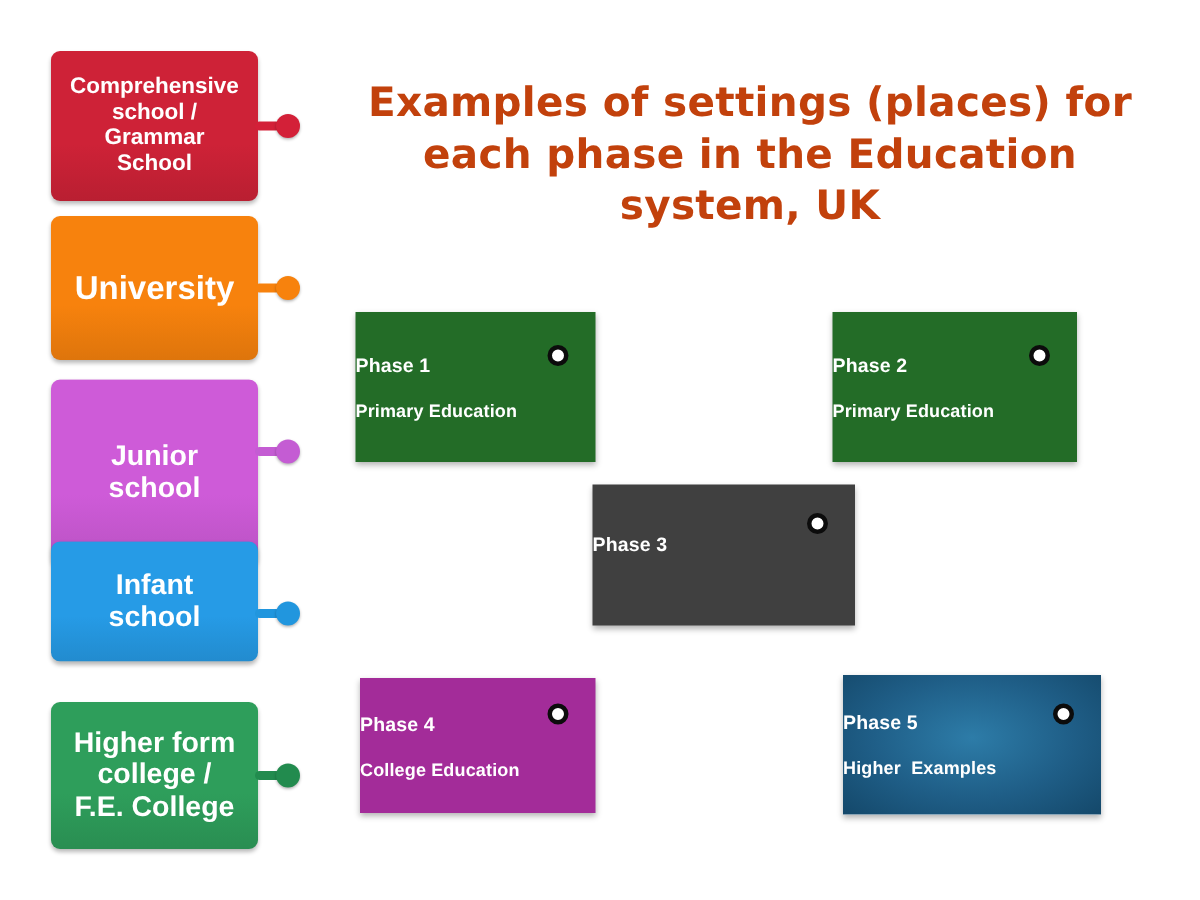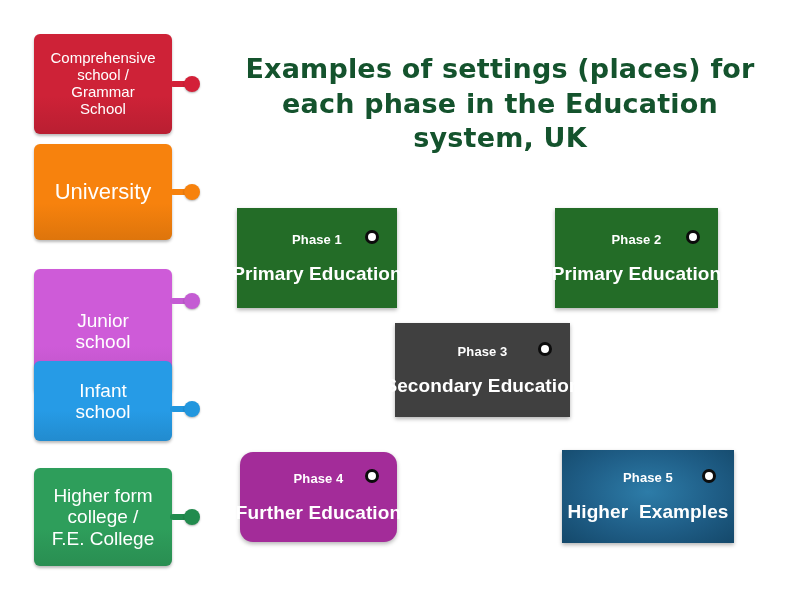--- a/index.html
+++ b/index.html
@@ -25,21 +25,21 @@
   
   .tile {
     position: absolute;
     box-sizing: border-box;
     border-radius: 6px;
     display: flex;
     align-items: center;
     justify-content: center;
     text-align: center;
     color: #ffffff;
-    font-weight: normal;
+    font-weight: bold;
     line-height: 1.12;
     padding: 4px 12px;
     box-shadow: 0 2px 3px rgba(0,0,0,0.28);
     cursor: grab;
     user-select: none;
   }
   .tile-label {
     display: block;
     width: 100%;
     white-space: pre-line;
@@ -69,46 +69,46 @@
   #title {
     position: absolute;
     left: 215px;
     top: 52px;
     width: 570px;
     text-align: center;
     font-family: "DejaVu Sans", sans-serif;
     font-weight: bold;
     font-size: 27px;
     line-height: 1.28;
-    color: #14532d;
+    color: #c2410c;
     letter-spacing: 0.2px;
     white-space: pre-line;
   }
 
   
   .phase-box {
     position: absolute;
     box-sizing: border-box;
     display: flex;
     flex-direction: column;
-    align-items: center;
+    align-items: flex-start;
     justify-content: center;
     color: #ffffff;
     box-shadow: 0 2px 4px rgba(0,0,0,0.30);
     cursor: pointer;
     user-select: none;
   }
   .phase-name {
     font-size: 13px;
     font-weight: bold;
     letter-spacing: 0.1px;
     margin-bottom: 16px;
   }
   .phase-desc {
-    font-size: 19px;
+    font-size: 12px;
     font-weight: bold;
     letter-spacing: 0.1px;
     white-space: pre;
   }
   
   .target-dot {
     position: absolute;
     width: 14px;
     height: 14px;
     border-radius: 50%;
@@ -137,21 +137,21 @@
         <div class="stem" style="background: rgb(211, 32, 56);"></div>
         <div class="knob" style="background: rgb(211, 32, 56);"></div>
       </div>
       <div class="tile" style="left: 34px; top: 144px; width: 138px; height: 96px; font-size: 22px; background: linear-gradient(rgb(247, 130, 13) 0%, rgb(247, 130, 13) 62%, rgba(0, 0, 0, 0.1) 100%), rgb(247, 130, 13);">
         <span class="tile-label">University</span>
       </div>
       <div class="connector" style="left: 170px; top: 184px; height: 16px;">
         <div class="stem" style="background: rgb(247, 130, 13);"></div>
         <div class="knob" style="background: rgb(247, 130, 13);"></div>
       </div>
-      <div class="tile" style="left: 34px; top: 269px; width: 138px; height: 124px; font-size: 19px; background: linear-gradient(rgb(206, 91, 216) 0%, rgb(206, 91, 216) 62%, rgba(0, 0, 0, 0.1) 100%), rgb(206, 91, 216);">
+      <div class="tile" style="left: 34px; top: 253px; width: 138px; height: 124px; font-size: 19px; background: linear-gradient(rgb(206, 91, 216) 0%, rgb(206, 91, 216) 62%, rgba(0, 0, 0, 0.1) 100%), rgb(206, 91, 216);">
         <span class="tile-label">Junior
 school</span>
       </div>
       <div class="connector" style="left: 170px; top: 293px; height: 16px;">
         <div class="stem" style="background: rgb(196, 92, 211);"></div>
         <div class="knob" style="background: rgb(196, 92, 211);"></div>
       </div>
       <div class="tile" style="left: 34px; top: 361px; width: 138px; height: 80px; font-size: 19px; background: linear-gradient(rgb(38, 155, 230) 0%, rgb(38, 155, 230) 62%, rgba(0, 0, 0, 0.1) 100%), rgb(38, 155, 230);">
         <span class="tile-label">Infant
 school</span>
@@ -177,26 +177,25 @@
         <div class="phase-desc">Primary Education</div>
         <div class="target-dot" style="right: 18px; top: 22px;"></div>
       </div>
       <div class="phase-box" style="left: 555px; top: 208px; width: 163px; height: 100px; background: rgb(35, 108, 39);">
         <div class="phase-name">Phase 2</div>
         <div class="phase-desc">Primary Education</div>
         <div class="target-dot" style="right: 18px; top: 22px;"></div>
       </div>
       <div class="phase-box" style="left: 395px; top: 323px; width: 175px; height: 94px; background: #404040;">
         <div class="phase-name">Phase 3</div>
-        <div class="phase-desc">Secondary Education</div>
         <div class="target-dot" style="right: 18px; top: 19px;"></div>
       </div>
-      <div class="phase-box" style="left: 240px; top: 452px; width: 157px; height: 90px; background: rgb(163, 44, 153); border-radius: 13px;">
+      <div class="phase-box" style="left: 240px; top: 452px; width: 157px; height: 90px; background: rgb(163, 44, 153);">
         <div class="phase-name">Phase 4</div>
-        <div class="phase-desc">Further Education</div>
+        <div class="phase-desc">College Education</div>
         <div class="target-dot" style="right: 18px; top: 17px;"></div>
       </div>
       <div class="phase-box" style="left: 562px; top: 450px; width: 172px; height: 93px; background: radial-gradient(at 50% 45%, rgb(45, 124, 168) 0%, rgb(31, 94, 135) 55%, rgb(20, 72, 106) 100%);">
         <div class="phase-name">Phase 5</div>
         <div class="phase-desc">Higher  Examples</div>
         <div class="target-dot" style="right: 18px; top: 18.5px;"></div>
       </div>
     </div>
 
 </div>

